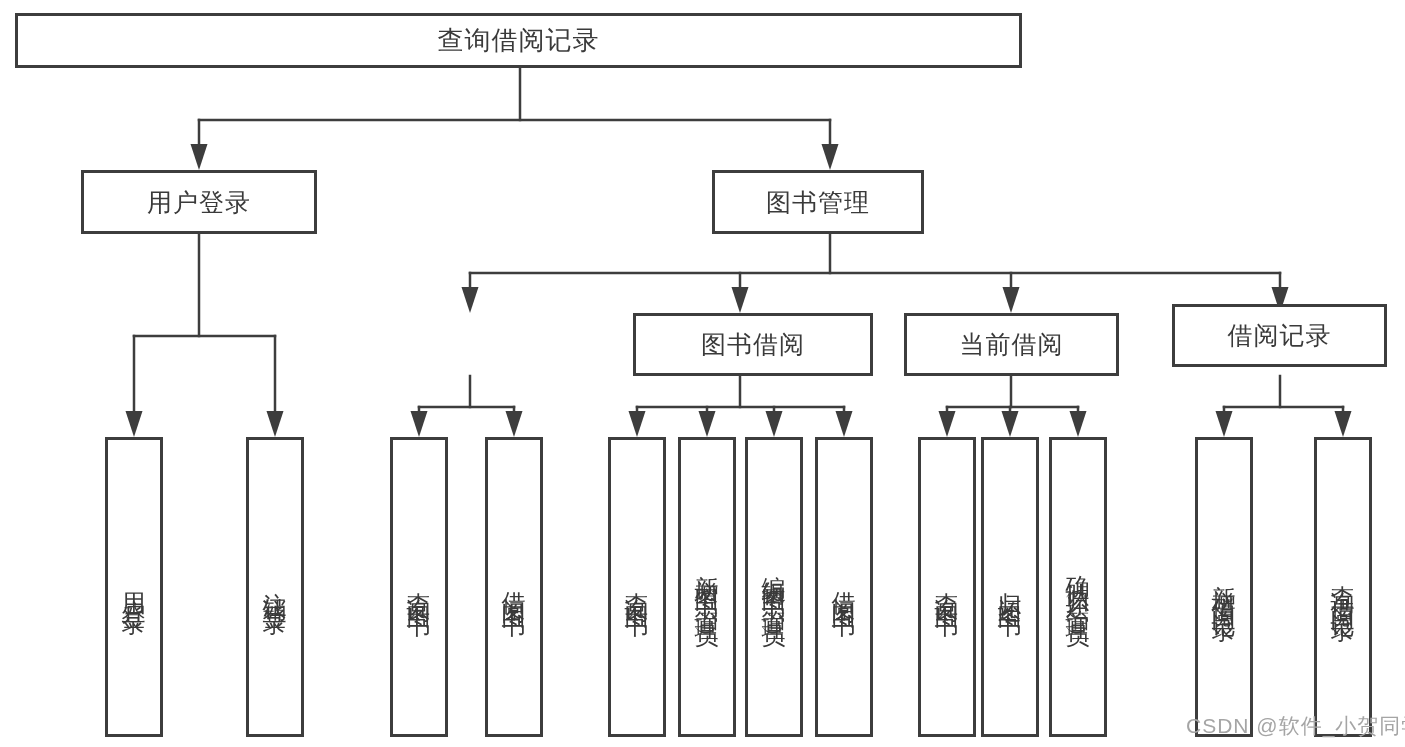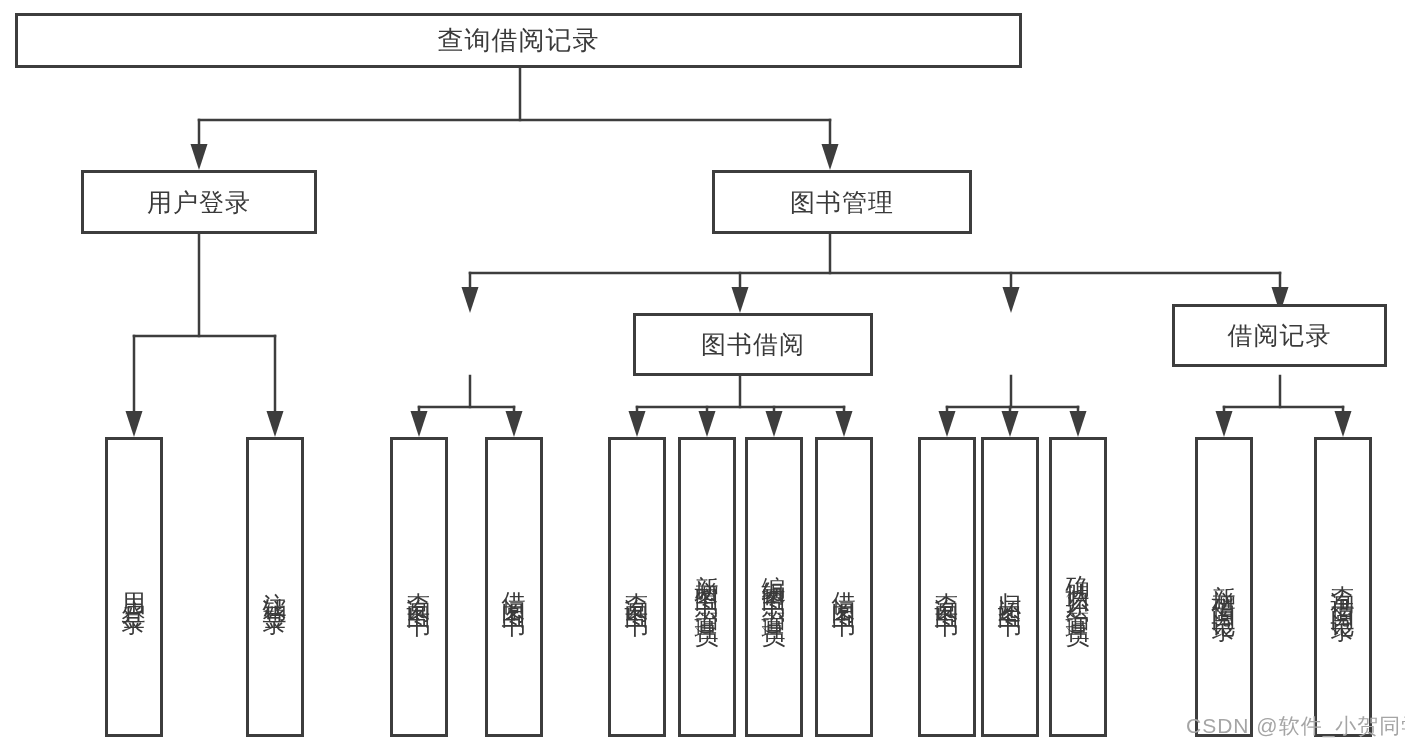--- a/index.html
+++ b/index.html
@@ -109,26 +109,29 @@
     </g>
   </svg>
 
   <div class="box root" style="left:15px;top:13px;width:1007px;height:55px;">
     <span class="hlabel">查询借阅记录</span>
   </div>
 
   <div class="box" style="left:81px;top:170px;width:236px;height:64px;">
     <span class="hlabel">用户登录</span>
   </div>
-  <div class="box" style="left:712px;top:170px;width:260px;height:64px;">
+  <div class="box" style="left:712px;top:170px;width:212px;height:64px;">
     <span class="hlabel">图书管理</span>
   </div>
 
   <div class="box" style="left:633px;top:313px;width:240px;height:63px;">
     <span class="hlabel">图书借阅</span>
+  </div>
+  <div class="box" style="left:904px;top:313px;width:215px;height:63px;">
+    <span class="hlabel">当前借阅</span>
   </div>
   <div class="box" style="left:1172px;top:304px;width:215px;height:63px;">
     <span class="hlabel">借阅记录</span>
   </div>
 
   <div class="box leaf" style="left:105px;">
     <span class="vlabel">用户登录</span>
   </div>
   <div class="box leaf" style="left:246px;">
     <span class="vlabel">注销登录</span>

